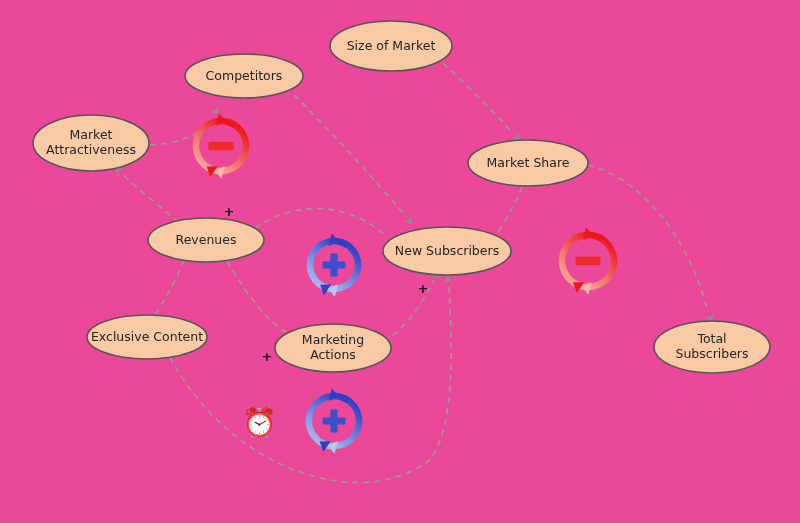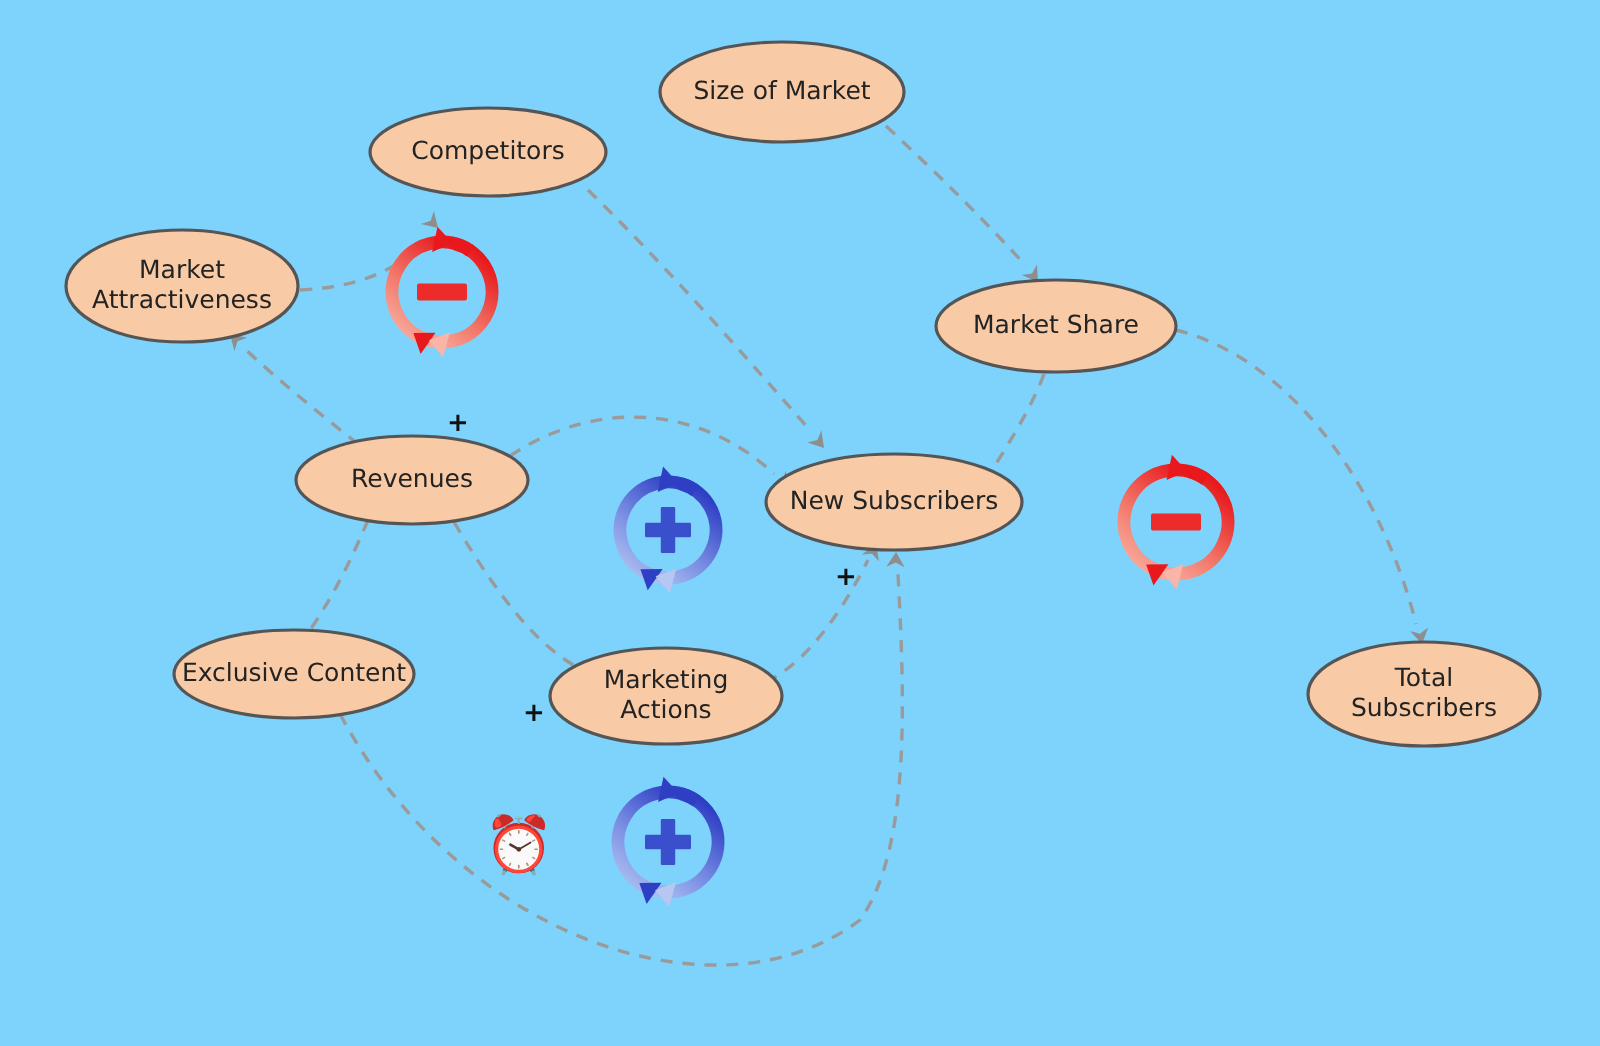--- a/index.html
+++ b/index.html
@@ -7,21 +7,21 @@
     padding: 0;
     background: #ffffff;
   }
   body {
     font-family: "DejaVu Sans", sans-serif;
   }
   #canvas {
     position: relative;
     width: 800px;
     height: 523px;
-    background: #7dd3fc;
+    background: #ec4899;
     overflow: hidden;
     text-decoration: underline;
   }
   #diagram-svg {
     position: absolute;
     left: 0;
     top: 0;
     width: 800px;
     height: 523px;
   }

